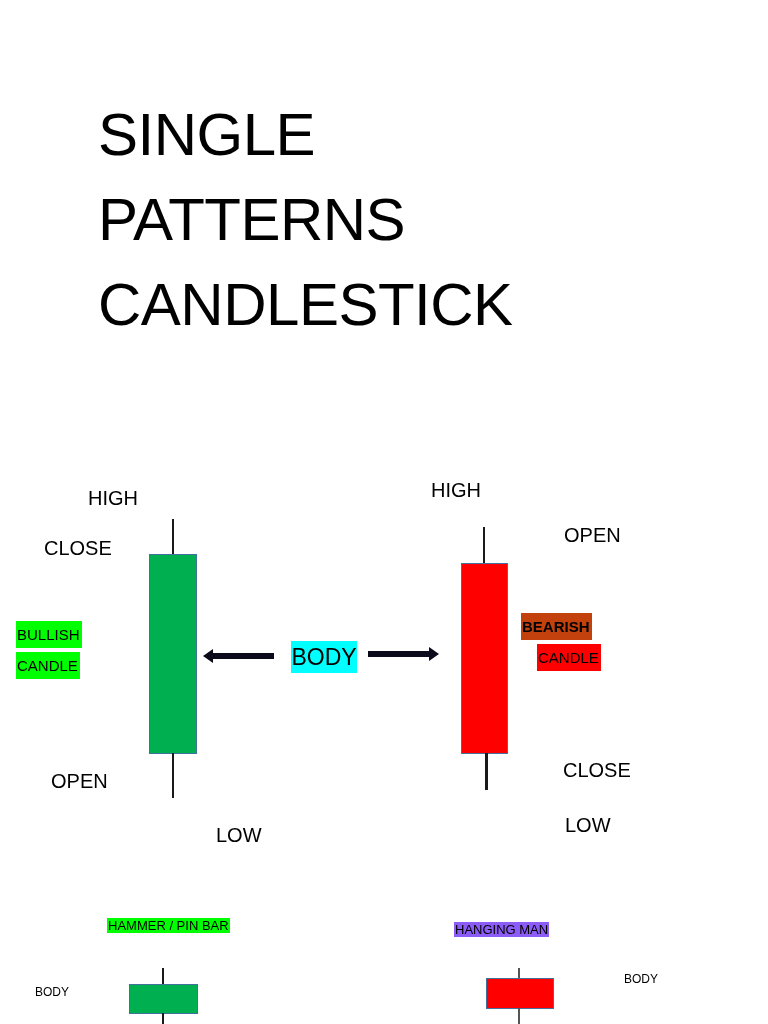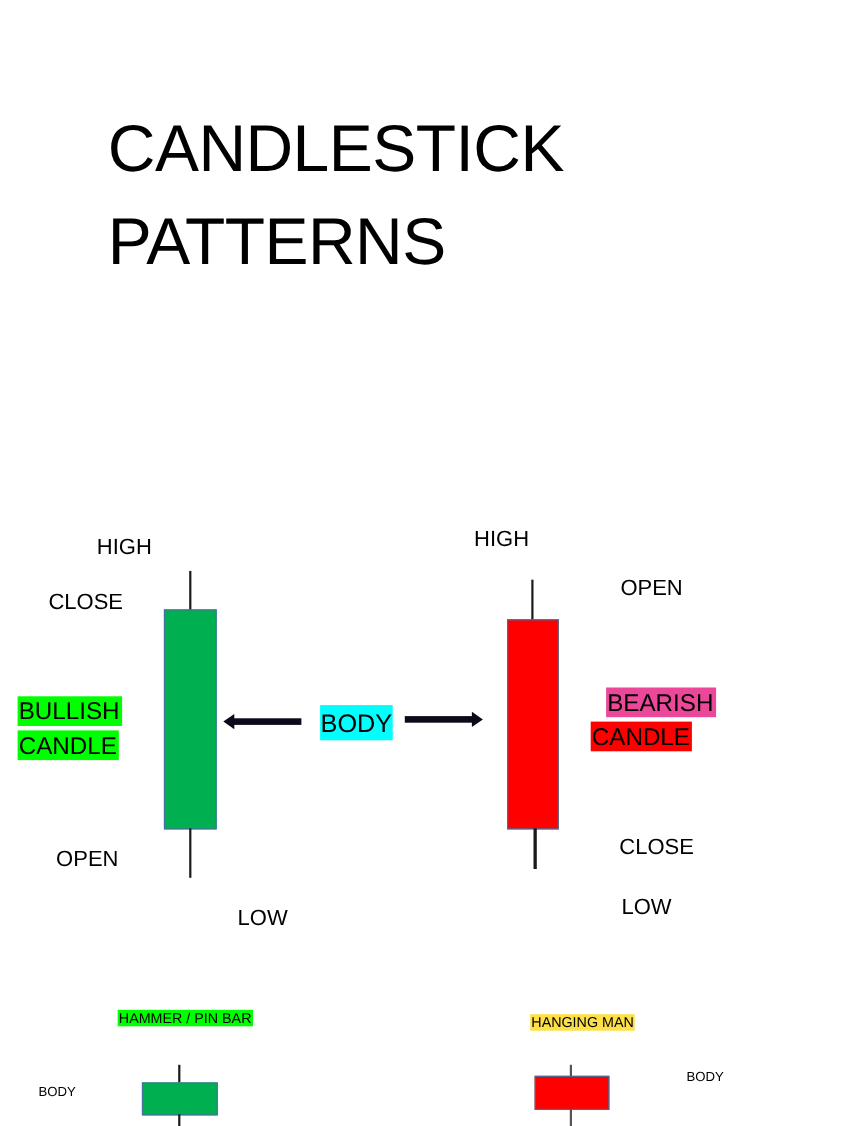--- a/index.html
+++ b/index.html
@@ -31,25 +31,24 @@
       font-size: 20px;
       line-height: 18px;
       white-space: nowrap;
     }
     .lbl-sm {
       font-size: 12px;
       line-height: 14px;
       white-space: nowrap;
     }
     .hl {
-      font-size: 22px;
+      font-size: 15px;
       line-height: 27px;
       white-space: nowrap;
       padding: 0 2px 0 1px;
-      margin-top: 12px;
     }
     .hl-sm {
       font-size: 13px;
       line-height: 15px;
       white-space: nowrap;
       padding: 0 1px;
       text-align: right;
     }
     .body-rect {
       box-sizing: border-box;
@@ -73,22 +72,23 @@
       width: 0; height: 0;
       border-top: 7px solid transparent;
       border-bottom: 7px solid transparent;
       border-left: 10px solid #0a0a1a;
     }
   </style>
 </head>
 <body>
 
 <h1 class="abs title">
+  <span>SINGLE</span>
+  <span>PATTERNS</span>
   <span>CANDLESTICK</span>
-  <span>PATTERNS</span>
 </h1>
 
 <div>
   <div class="abs lbl" style="left:88px; top:489px;">HIGH</div>
   <div class="abs lbl" style="left:44px; top:539px;">CLOSE</div>
 
   <div class="abs hl" style="left:16px; top:621px; background:#00ff00;">BULLISH</div>
   <div class="abs hl" style="left:16px; top:652px; background:#00ff00;">CANDLE</div>
 
   <div class="abs wick" style="left:172px; top:519px; height:36px;"></div>
@@ -110,34 +110,34 @@
 </div>
 
 <div>
   <div class="abs lbl" style="left:431px; top:481px;">HIGH</div>
   <div class="abs lbl" style="left:564px; top:526px;">OPEN</div>
 
   <div class="abs wick" style="left:483px; top:527px; height:37px;"></div>
   <div class="abs body-rect" style="left:461px; top:563px; width:47px; height:191px; background:#ff0000;"></div>
   <div class="abs wick" style="left:485px; top:753px; width:3px; height:37px;"></div>
 
-  <div class="abs hl" style="left:551px; top:613px; background:#ec4899;">BEARISH</div>
+  <div class="abs hl" style="left:521px; top:613px; background:#c2410c;font-weight:bold;">BEARISH</div>
   <div class="abs hl" style="left:537px; top:644px; background:#ff0000;">CANDLE</div>
 
   <div class="abs lbl" style="left:563px; top:761px;">CLOSE</div>
   <div class="abs lbl" style="left:565px; top:816px;">LOW</div>
 </div>
 
 <div>
   <div class="abs hl-sm" style="left:107px; top:918px; background:#00ff00;">HAMMER / PIN BAR</div>
   <div class="abs lbl-sm" style="left:35px; top:985px;">BODY</div>
   <div class="abs wick" style="left:162px; top:968px; height:16px;"></div>
   <div class="abs body-rect" style="left:129px; top:984px; width:69px; height:30px; background:#00b050;"></div>
   <div class="abs wick" style="left:162px; top:1013px; height:11px;"></div>
 </div>
 
 <div>
-  <div class="abs hl-sm" style="left:482px; top:922px; background:#fde047;">HANGING MAN</div>
+  <div class="abs hl-sm" style="left:454px; top:922px; background:#8b5cf6;">HANGING MAN</div>
   <div class="abs wick" style="left:518px; top:968px; height:11px; background:#555555;"></div>
   <div class="abs body-rect" style="left:486px; top:978px; width:68px; height:31px; background:#ff0000;"></div>
   <div class="abs wick" style="left:518px; top:1008px; height:16px; background:#555555;"></div>
   <div class="abs lbl-sm" style="left:624px; top:972px;">BODY</div>
 </div>
 
 </body></html>

